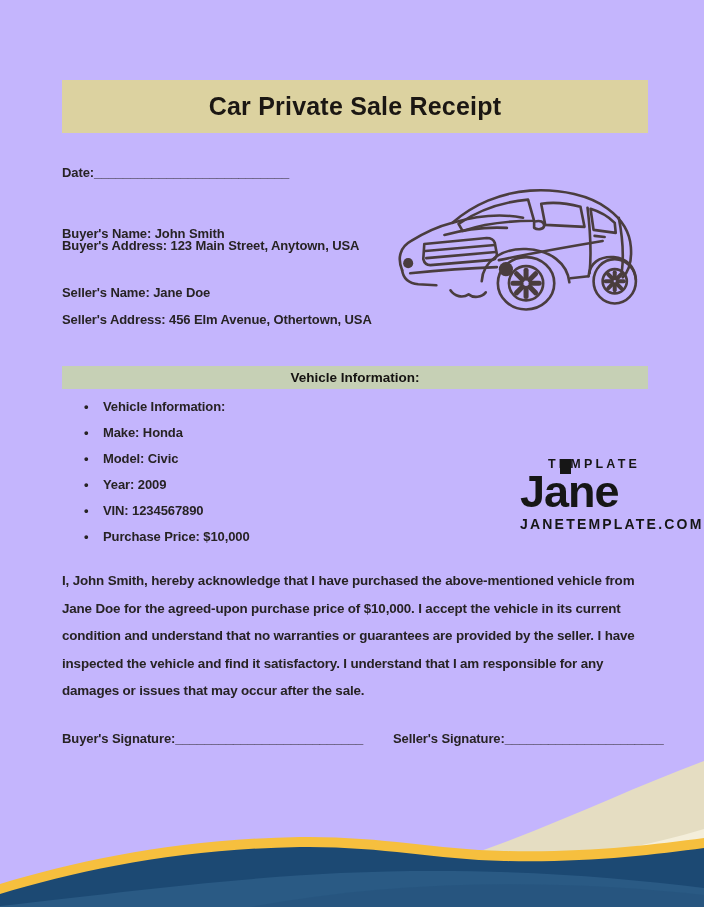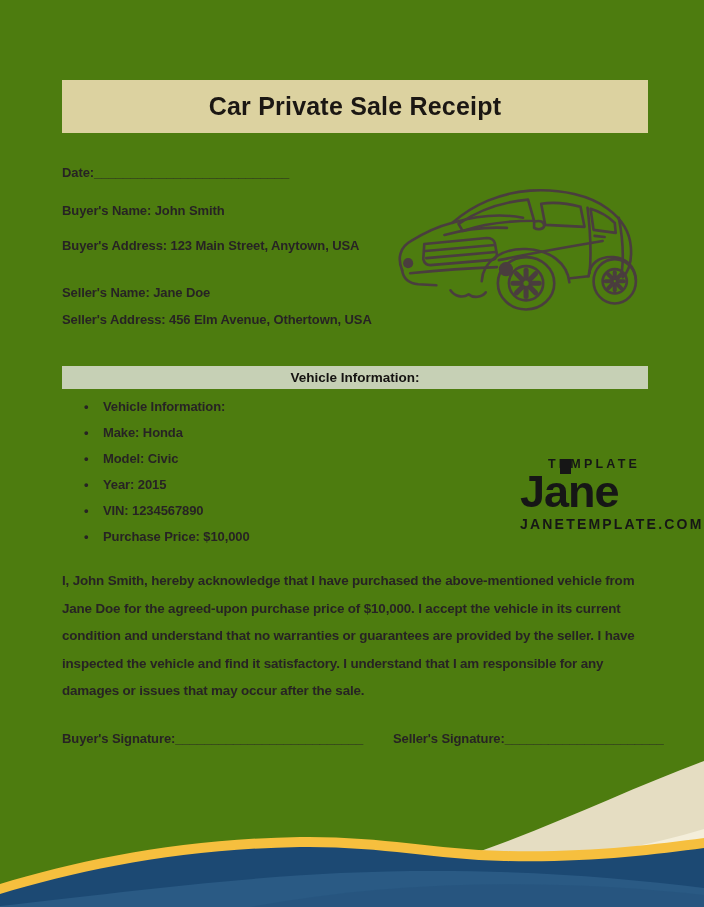--- a/index.html
+++ b/index.html
@@ -1,31 +1,31 @@
 <!DOCTYPE html>
 <html style="--title-bar: #DCD2A0; --section-bar: #C6D0B5; --car-stroke: #4A3D3E; --footer-beige: #E5DDC2; --footer-cream: #F4EEDA; --footer-gold: #F6BF3E; --footer-navy: #1C4973; --footer-navy-light: #2A5A84;"><head>
 <meta charset="utf-8">
 <style>
   html,body{margin:0;padding:0;background:#ffffff;}
   .page{
-    position:relative;width:704px;height:907px;background:#4d7c0f;overflow:hidden;
+    position:relative;width:704px;height:907px;background:#c4b5fd;overflow:hidden;
     font-family:"Liberation Sans",sans-serif;color:#272324;
   }
   
   .title-bar{
     position:absolute;left:62px;top:80px;width:586px;height:53px;
     background:var(--title-bar,#DCD2A0);
     text-align:center;line-height:53px;
     font-size:25px;font-weight:bold;color:#1b1713;letter-spacing:.2px;
   }
   
   .line{position:absolute;font-size:13px;font-weight:600;letter-spacing:-.1px;white-space:nowrap;}
   .blank{font-weight:600;letter-spacing:0;}
   .date-line{left:62px;top:165px;}
-  .buyer-name{left:62px;top:203px;}
+  .buyer-name{left:62px;top:226px;}
   .buyer-address{left:62px;top:238px;text-align:center;}
   .seller-name{left:62px;top:285px;}
   .seller-address{left:62px;top:312px;}
   
   .car{position:absolute;left:386px;top:177px;width:264px;height:138px;}
   
   .section-bar{
     position:absolute;left:62px;top:366px;width:586px;height:23px;
     background:var(--section-bar,#C6D0B5);
     text-align:center;line-height:23px;font-size:13.5px;font-weight:bold;color:#151311;
@@ -123,21 +123,21 @@
   </svg>
 
   <div class="section-bar">
     <span>Vehicle Information:</span>
   </div>
 
   <ul class="vlist">
     <li><span class="bullet">•</span><span>Vehicle Information:</span></li>
     <li><span class="bullet">•</span><span>Make: Honda</span></li>
     <li><span class="bullet">•</span><span>Model: Civic</span></li>
-    <li><span class="bullet">•</span><span>Year: 2015</span></li>
+    <li><span class="bullet">•</span><span>Year: 2009</span></li>
     <li><span class="bullet">•</span><span>VIN: 1234567890</span></li>
     <li><span class="bullet">•</span><span>Purchase Price: $10,000</span></li>
   </ul>
 
   <div class="logo">
     <div class="logo-top">
       <span class="j-stem"></span>
       <span>TEMPLATE</span>
     </div>
     <div class="logo-name">Jane</div>

